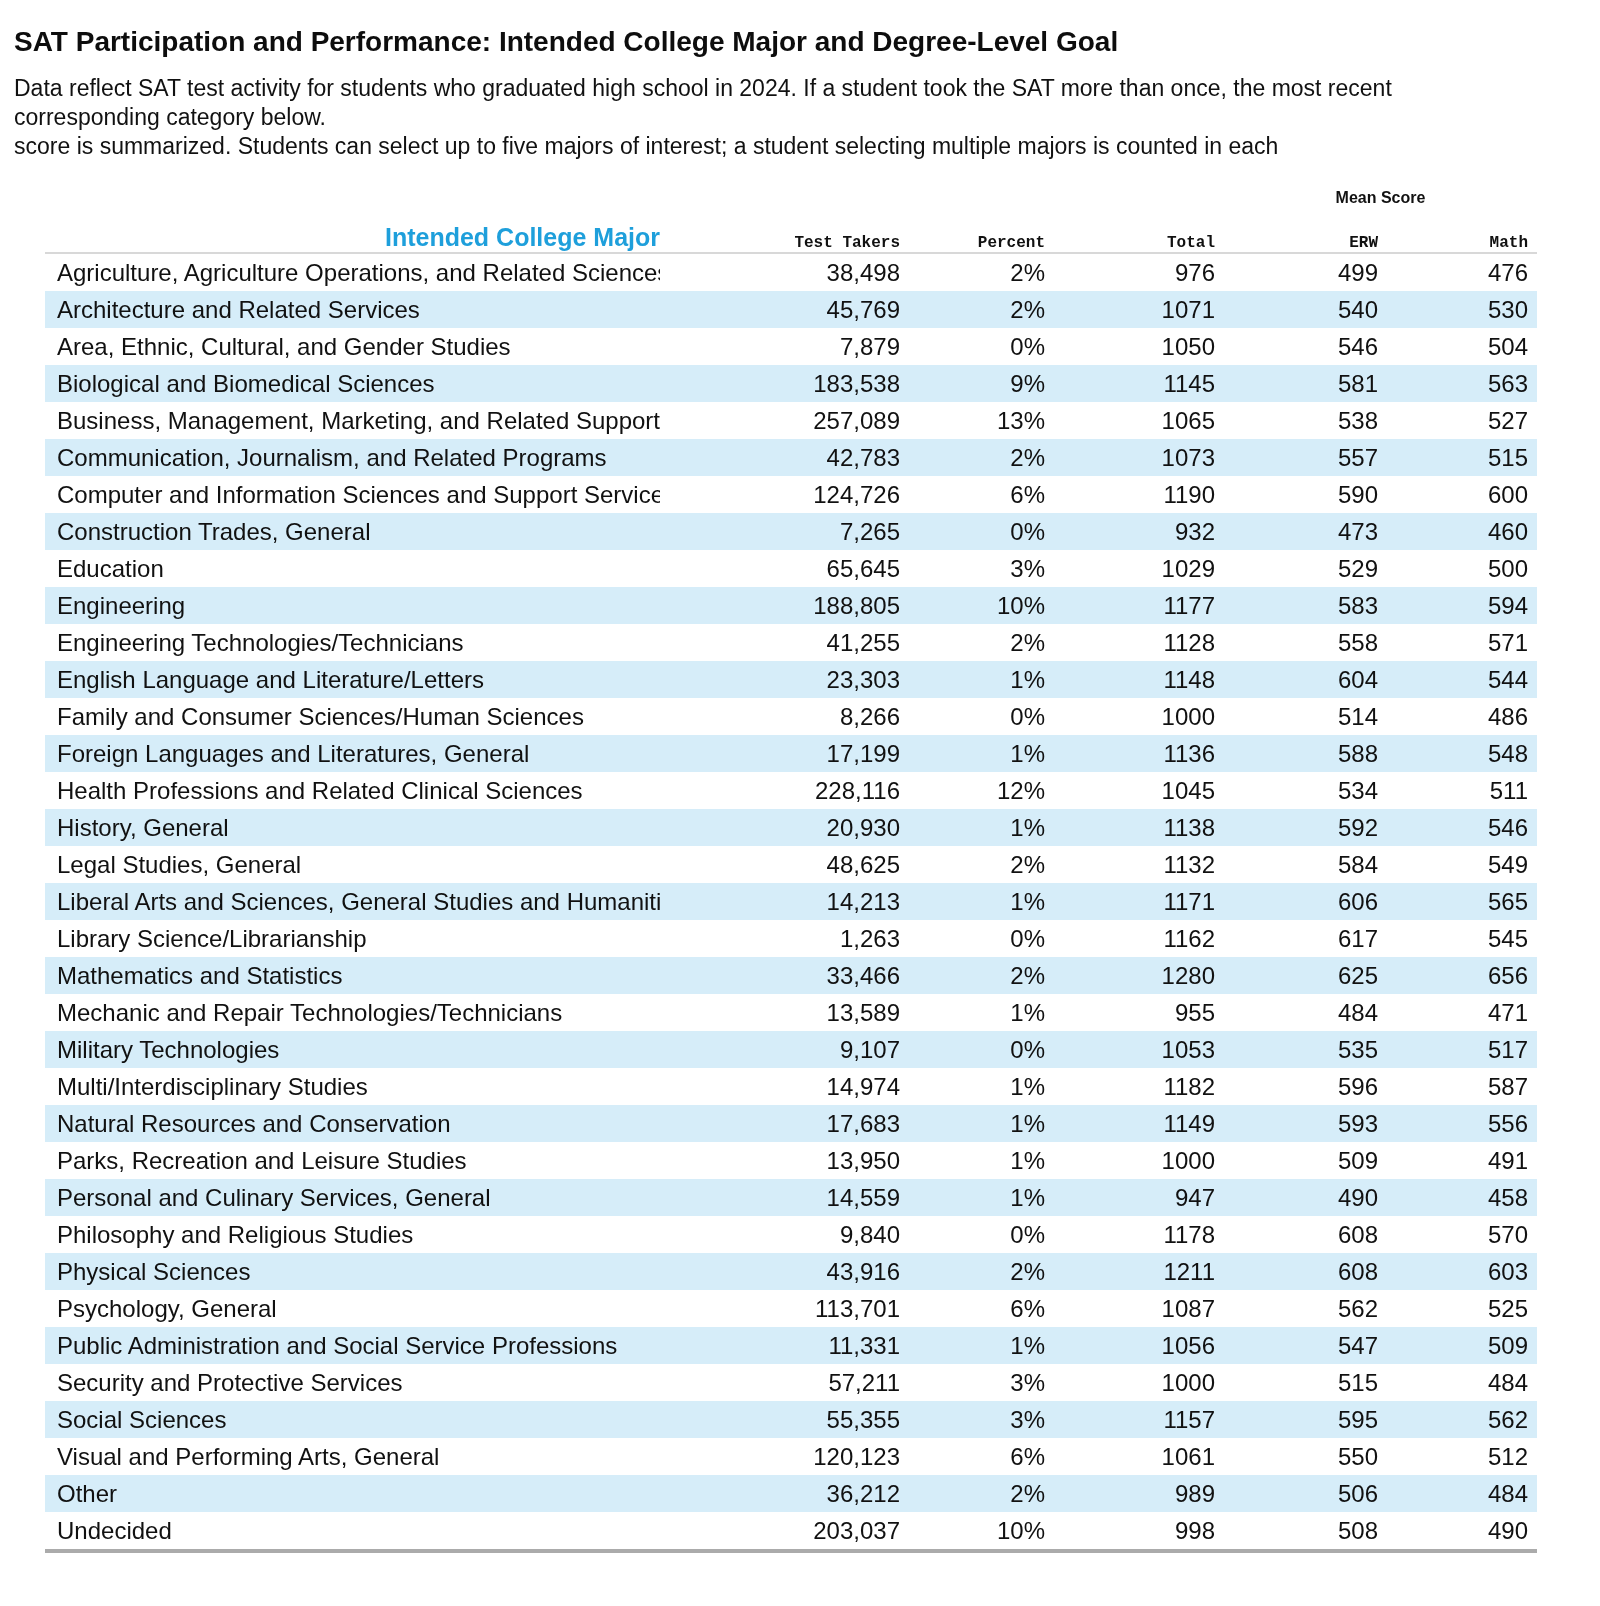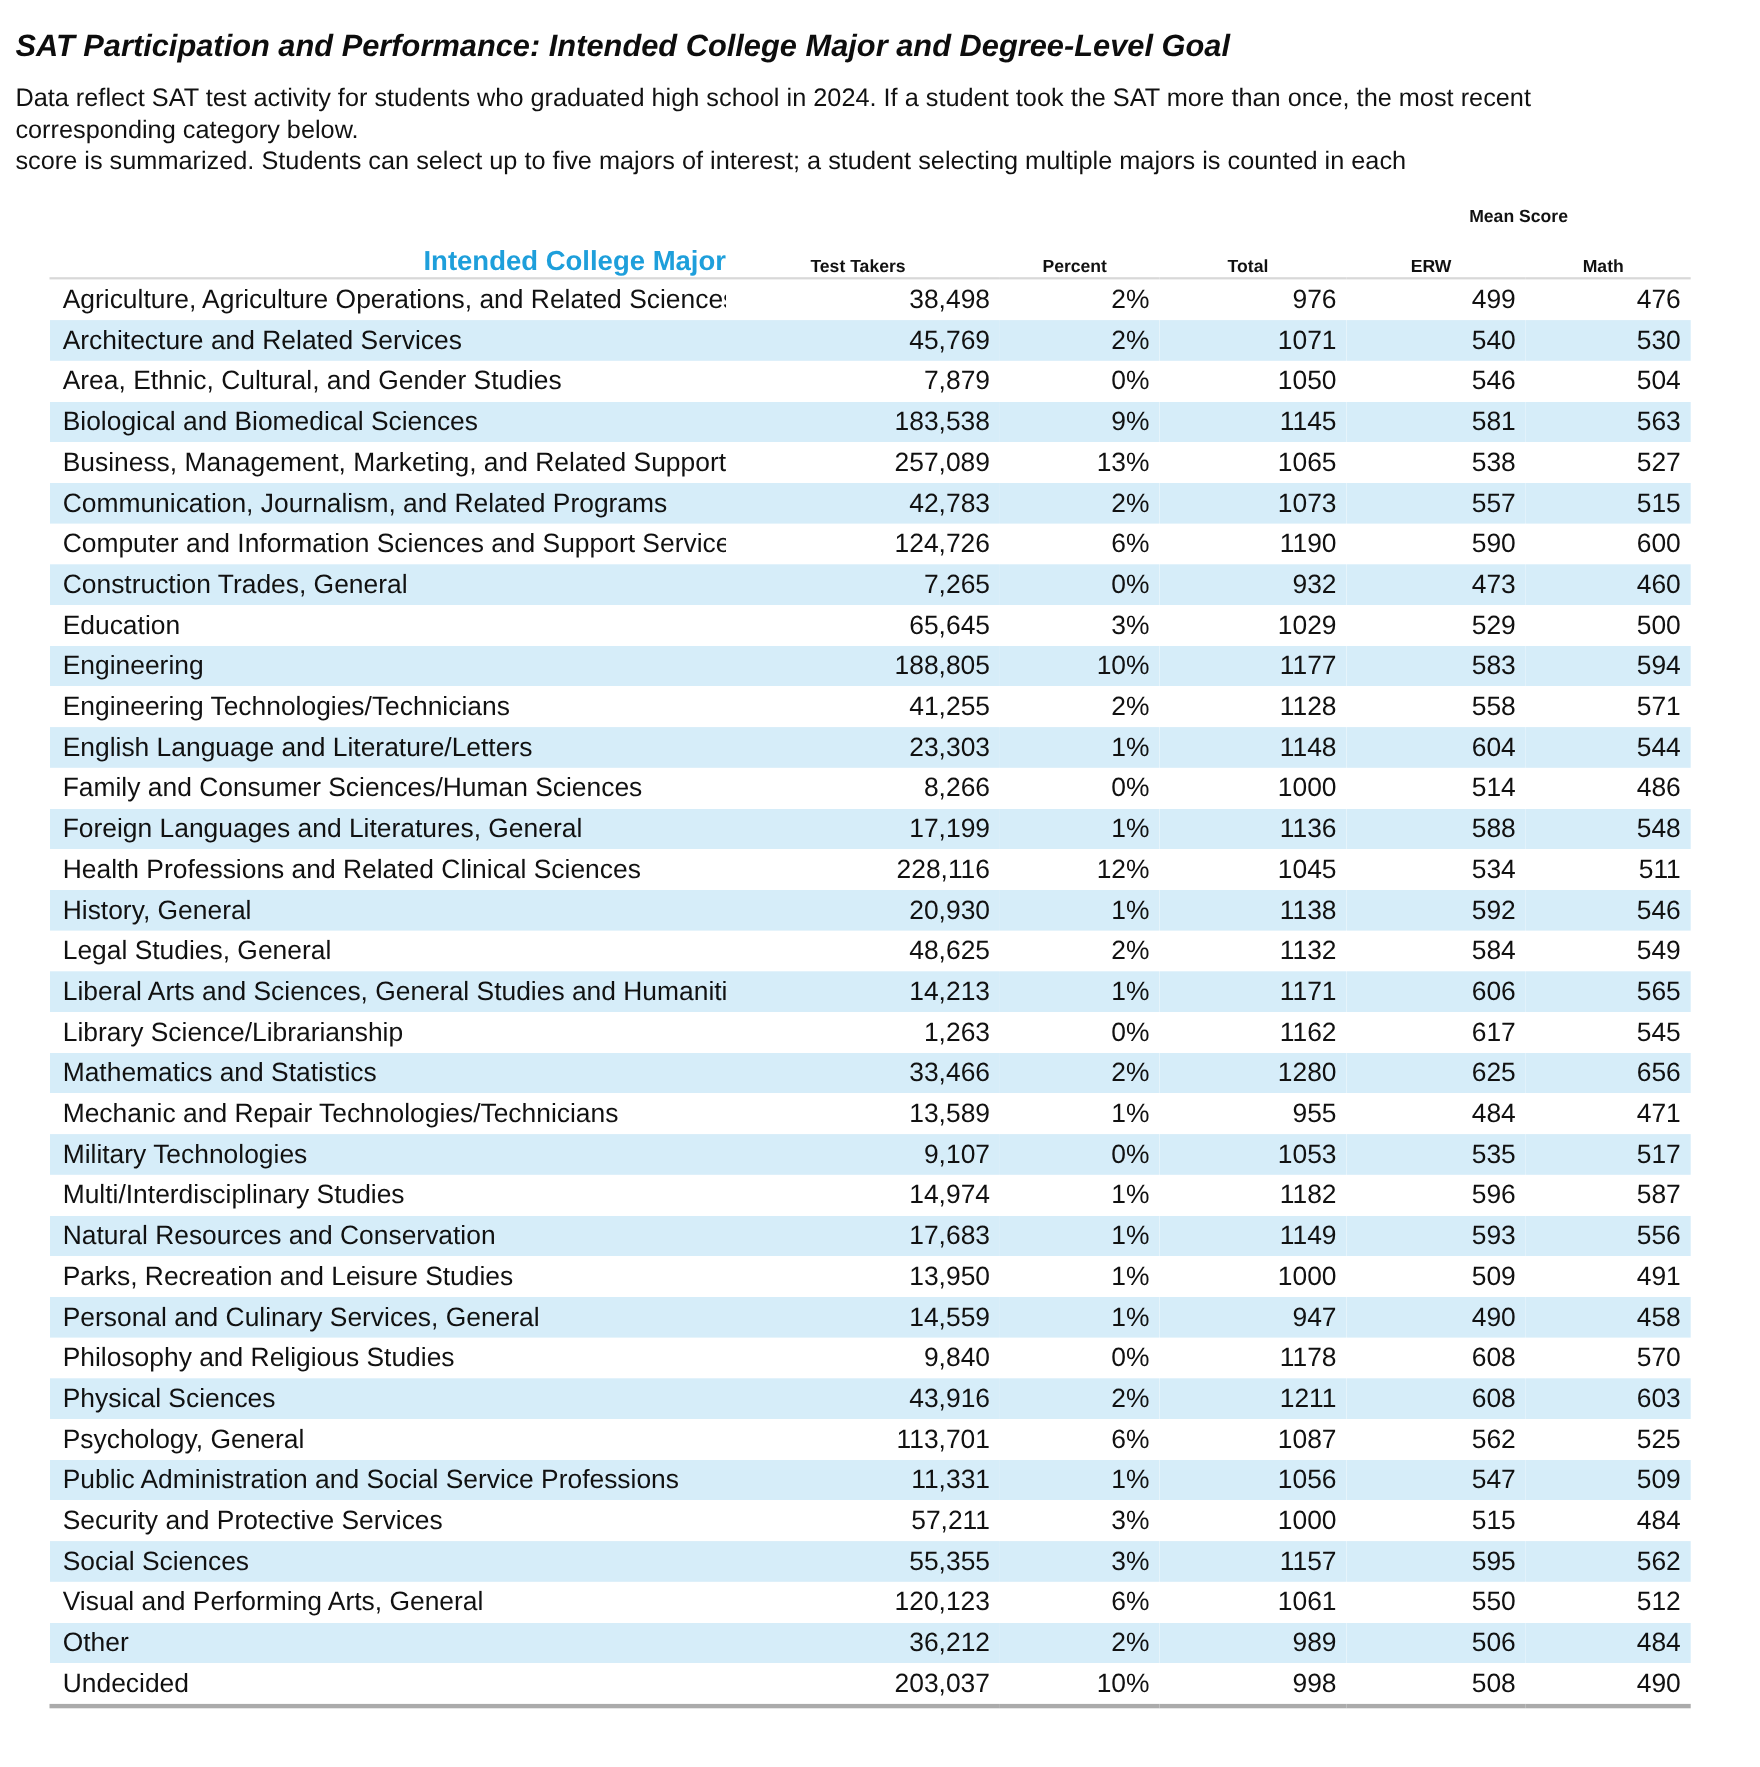--- a/index.html
+++ b/index.html
@@ -15,21 +15,20 @@
     width:1600px;height:1606px;
     font-family:"Liberation Sans","DejaVu Sans",sans-serif;
     color:#111;
     overflow:hidden;
   }
   .page-title{
     margin:26px 0 0 14px;
     font-size:28px;
     font-weight:bold;
     color:#0d0d0d;
-    font-style:italic;
   }
   .description{
     margin:16px 0 0 14px;
     font-size:23px;
     line-height:29px;
     color:#111;
   }
   table.sat-table{
     margin:10px 0 0 45px;
     width:1492px;
@@ -52,21 +51,21 @@
   tr.group-row th{height:40px;border:none;}
   th.group-label{text-align:center;padding-bottom:4px;}
   tr.header-row th{height:42px;border-bottom:2px solid var(--rule-light);}
   th.h-major{
     text-align:right;
     color:var(--accent);
     font-size:25px;
     padding-left:12px;
     border-bottom:2px solid var(--rule-dark);
   }
-  th.h-num{text-align:center;padding-right:9px;}
+  th.h-num{text-align:right;padding-right:9px;font-family:Liberation Mono, monospace;}
   tbody td{
     height:37px;
     line-height:37px;
     font-size:24px;
     padding:0;
     white-space:nowrap;
     overflow:hidden;
   }
   td.c-major{text-align:left;padding-left:12px;}
   td.c-num{text-align:right;padding-right:9px;}

